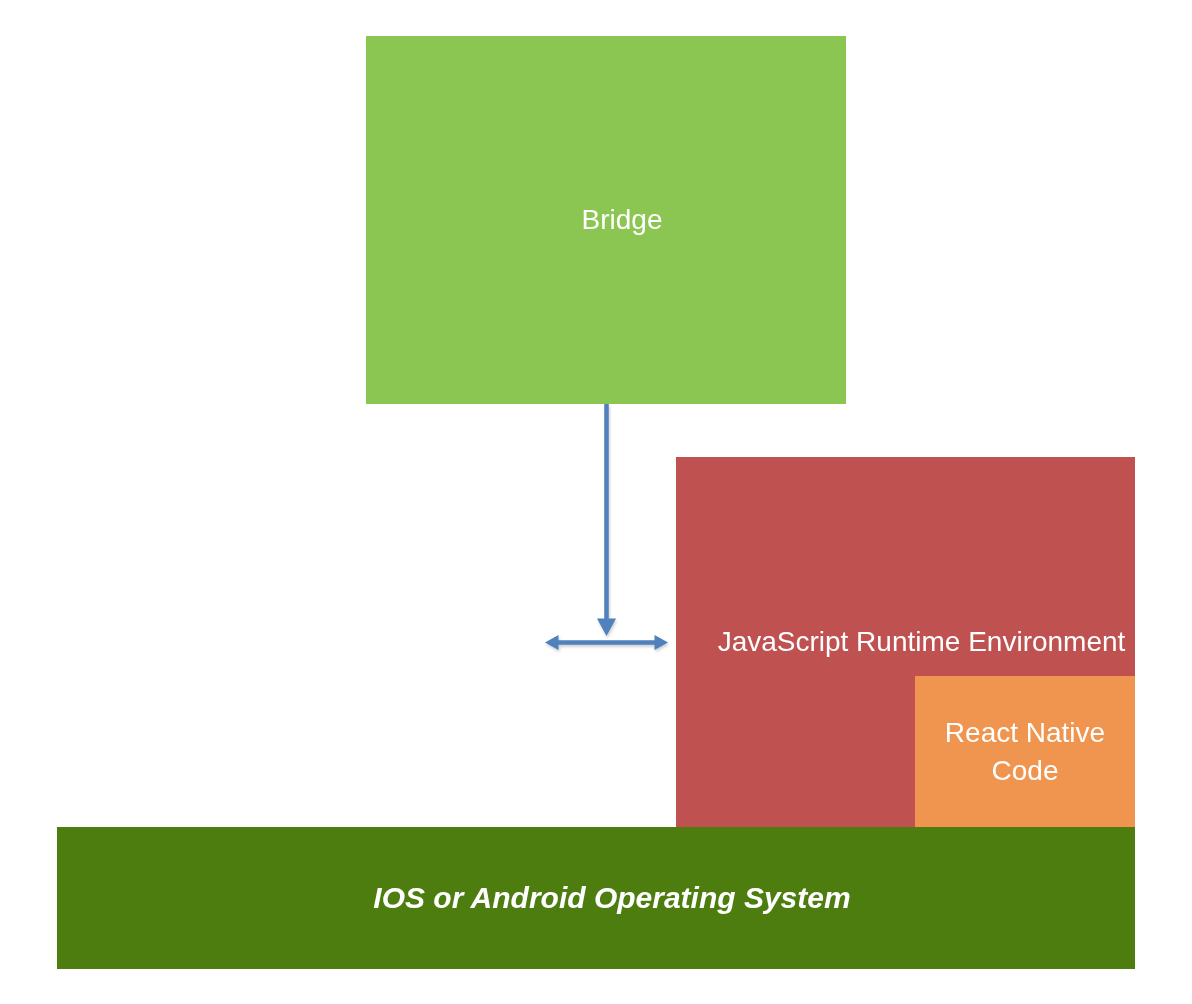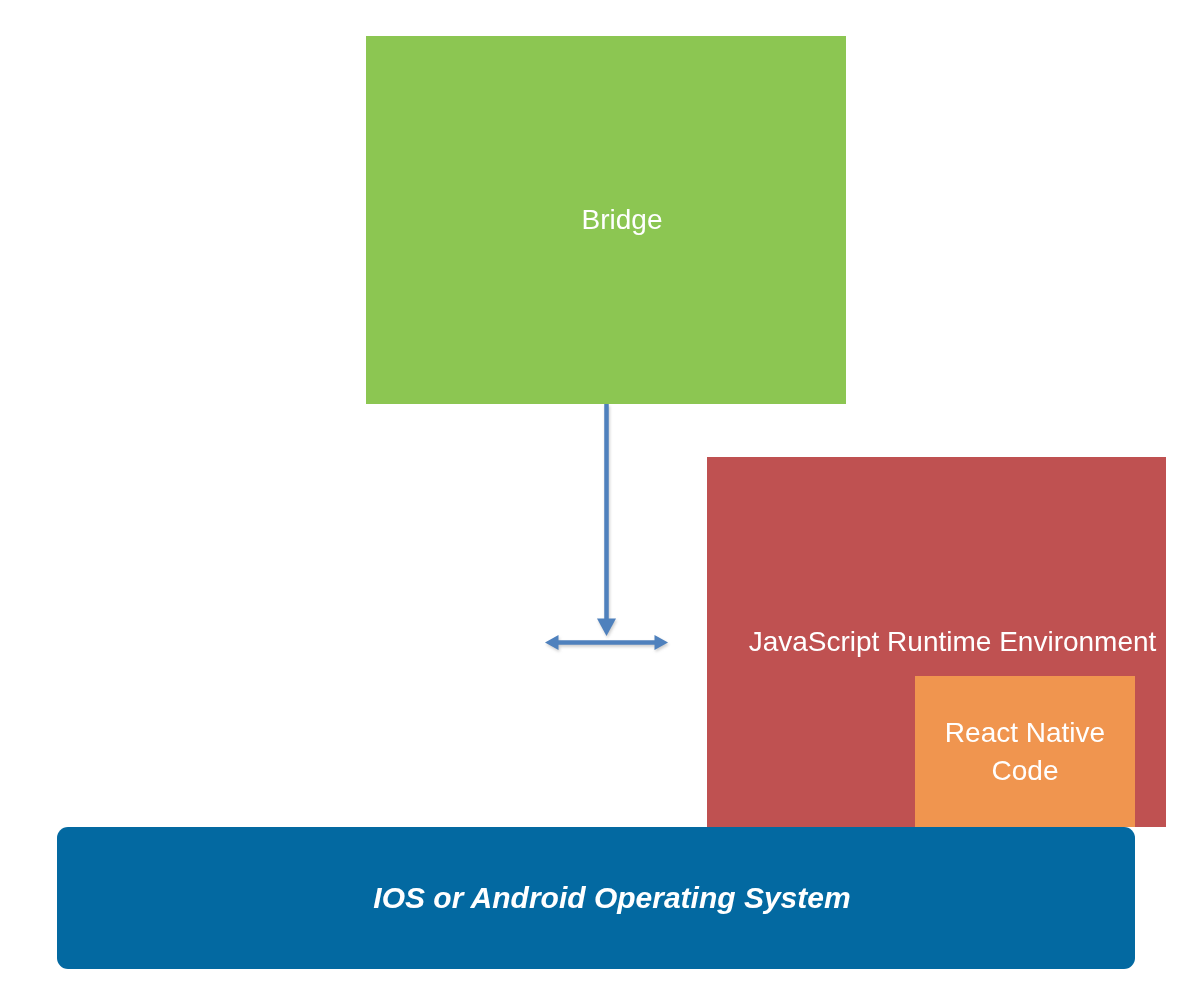--- a/index.html
+++ b/index.html
@@ -21,21 +21,21 @@
     align-items: center;
     justify-content: center;
     text-align: center;
     color: #ffffff;
     font-size: 28px;
     box-sizing: border-box;
     padding-left: 32px;
   }
   .node-bridge   { left: 366px; top: 36px;  width: 480px;  height: 368px; }
   .node-native   { left: 57px;  top: 457px; width: 480px;  height: 370px; }
-  .node-jsrt     { left: 676px; top: 457px; width: 459px;  height: 370px; margin-left: 31px; }
+  .node-jsrt     { left: 676px; top: 457px; width: 459px;  height: 370px; }
   .node-jsrt .label { white-space: nowrap; }
   .node-rnc      { left: 915px; top: 676px; width: 220px;  height: 151px;
                    line-height: 38px; padding: 0 20px; z-index: 2; }
   .node-osbar    { left: 57px;  top: 827px; width: 1078px; height: 142px;
                    font-size: 30px; font-style: italic; font-weight: bold; z-index: 3; }
   .connectors {
     position: absolute;
     left: 0; top: 0;
     width: 1192px;
     height: 1004px;
@@ -55,21 +55,21 @@
 
 
   <div class="node node-jsrt" style="background-color: rgb(191, 81, 81);">
     <span class="label">JavaScript Runtime Environment</span>
   </div>
 
   <div class="node node-rnc" style="background-color: rgb(240, 149, 79);">
     <span class="label">React Native Code</span>
   </div>
 
-  <div class="node node-osbar" style="background-color: #0369a1; border-radius: 11px;">
+  <div class="node node-osbar" style="background-color: #4d7c0f;">
     <span class="label">IOS or Android Operating System</span>
   </div>
 
   <svg class="connectors" viewBox="0 0 1192 1004">
     <g>
       <line x1="606.5" y1="404" x2="606.5" y2="621" stroke-width="4.5" stroke="#4F81BD"></line>
       <path d="M606.5 636 L597 618.5 L616 618.5 Z" fill="#4F81BD"></path>
     </g>
     <g>
       <line x1="557" y1="642.5" x2="656" y2="642.5" stroke-width="4.5" stroke="#4F81BD"></line>

